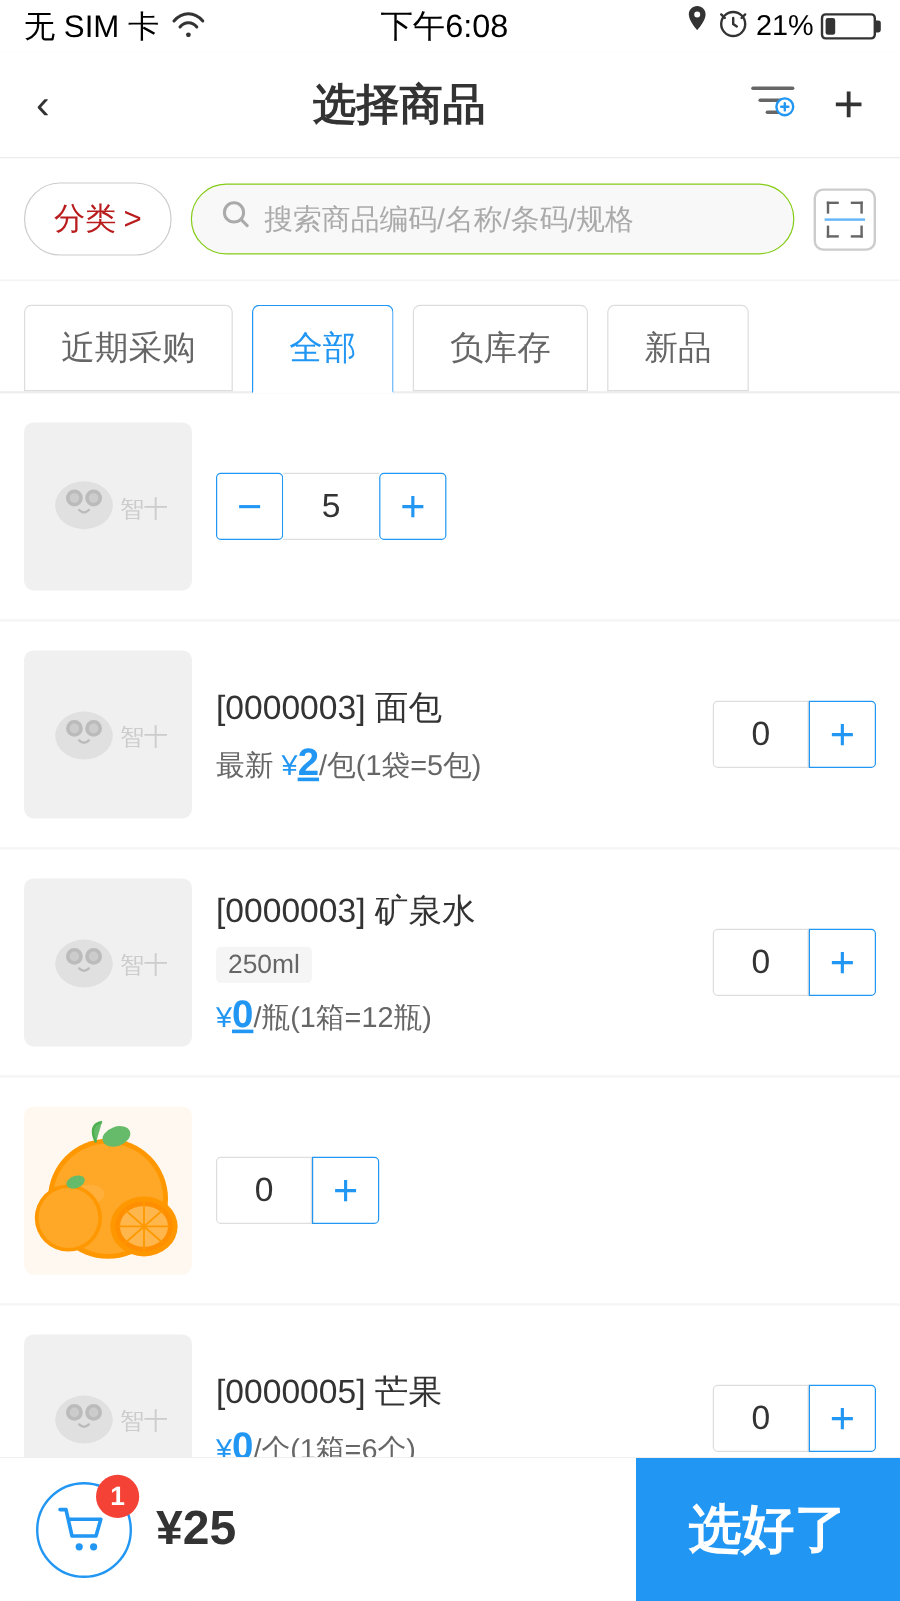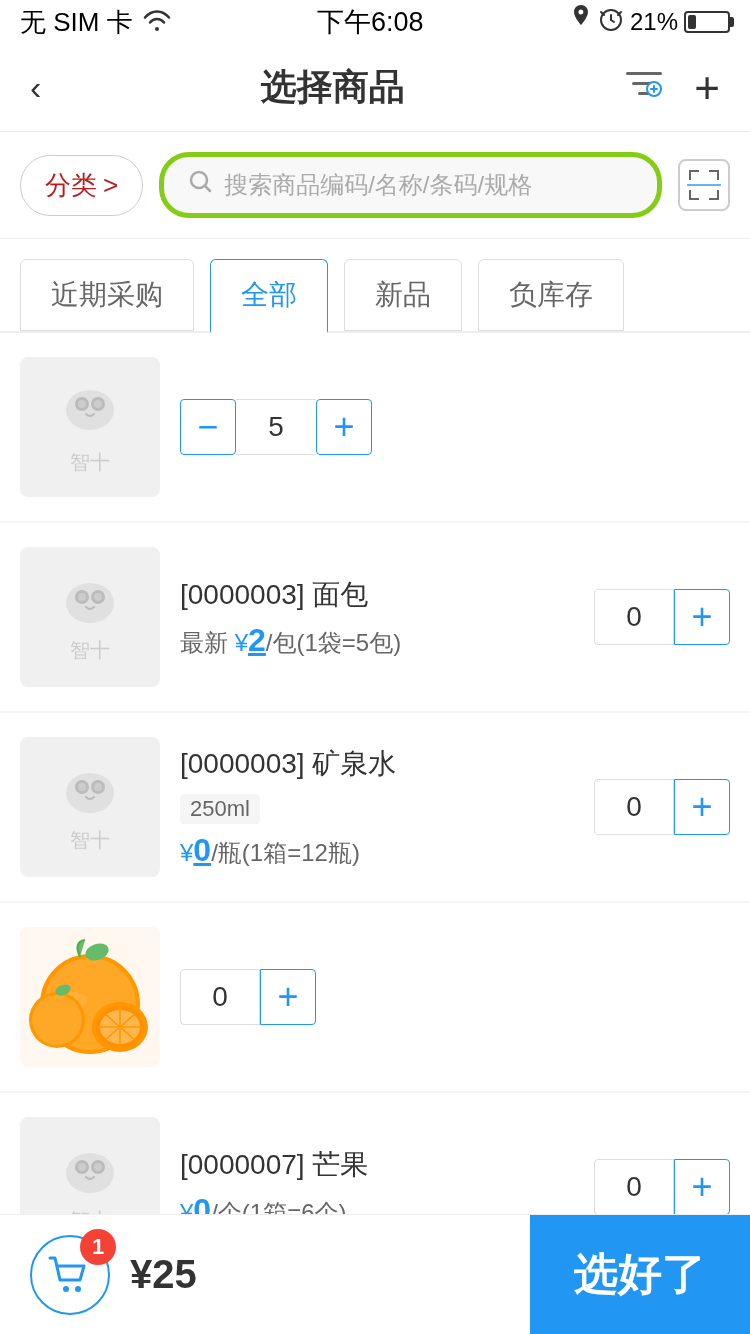--- a/index.html
+++ b/index.html
@@ -64,21 +64,21 @@
       padding: 12px 24px;
       font-size: 26px;
       color: #b91c1c;
       background: #fff;
       white-space: nowrap;
       cursor: pointer;
       display: flex; align-items: center; gap: 6px;
     }
     .search-box {
       flex: 1;
-      border: 5px solid #84cc16;
+      border: 1px solid #84cc16;
       border-radius: 30px;
       padding: 12px 24px;
       font-size: 24px;
       color: #999;
       background: #f8f8f8;
       display: flex; align-items: center; gap: 10px;
     }
     .search-icon-text { color: #aaa; font-size: 24px; }
     .scan-icon {
       width: 52px; height: 52px;
@@ -125,21 +125,21 @@
       gap: 20px;
     }
     .product-img {
       width: 140px; height: 140px;
       background: #f0f0f0;
       border-radius: 8px;
       display: flex; align-items: center; justify-content: center;
       overflow: hidden; flex-shrink: 0;
     }
     .owl-logo {
-      display: flex; flex-direction: column; align-items: center; justify-content: center;
+      display: flex; align-items: center; justify-content: center;
       width: 100%; height: 100%;
     }
     .owl-icon { font-size: 50px; color: #ccc; }
     .owl-text { font-size: 20px; color: #ccc; margin-top: 4px; }
 
     .product-info { flex: 1; }
     .product-name { font-size: 28px; color: #333; margin-bottom: 8px; font-weight: 500; }
     .product-spec { font-size: 22px; color: #666; background: #f5f5f5; display: inline-block; padding: 2px 10px; border-radius: 4px; margin-bottom: 8px; }
     .product-price {
       font-size: 24px; color: #666;
@@ -305,22 +305,22 @@
       <rect x="22" y="30" width="10" height="2" fill="#666"></rect>
       <rect x="30" y="22" width="2" height="10" fill="#666"></rect>
       <rect x="0" y="16" width="34" height="2" fill="#2196F3" opacity="0.7"></rect>
     </svg>
   </div>
 </div>
 
 <div class="tabs-bar">
   <div class="tab-item">近期采购</div>
   <div class="tab-item active">全部</div>
+  <div class="tab-item">负库存</div>
   <div class="tab-item">新品</div>
-  <div class="tab-item">负库存</div>
 </div>
 
 <div class="product-list">
 
   <div class="product-item">
     <div class="product-img">
       <div class="owl-logo">
         <span class="owl-icon">
           <svg width="60" height="55" viewBox="0 0 60 55" fill="none">
             <ellipse cx="30" cy="32" rx="24" ry="20" fill="#e0e0e0"></ellipse>
@@ -449,21 +449,21 @@
             <circle cx="38" cy="26" r="4" fill="#ccc"></circle>
             <path d="M26 36 Q30 40 34 36" stroke="#bbb" stroke-width="2" fill="none" stroke-linecap="round"></path>
             <path d="M18 18 L22 14 L26 18" fill="#e0e0e0"></path>
             <path d="M34 18 L38 14 L42 18" fill="#e0e0e0"></path>
           </svg>
         </span>
         <span class="owl-text">智十</span>
       </div>
     </div>
     <div class="product-info">
-      <div class="product-name">[0000007] 芒果</div>
+      <div class="product-name">[0000005] 芒果</div>
       <div class="product-price">
         <span style="color:#2196F3; font-size:24px;">¥</span><span style="color:#2196F3; font-size:32px; font-weight:600; text-decoration:underline;">0</span><span class="price-unit">/个(1箱=6个)</span>
       </div>
     </div>
     <div class="qty-control">
       <div class="qty-box-single">0</div>
       <button class="qty-btn" style="border-radius:0 4px 4px 0;">+</button>
     </div>
   </div>
 

